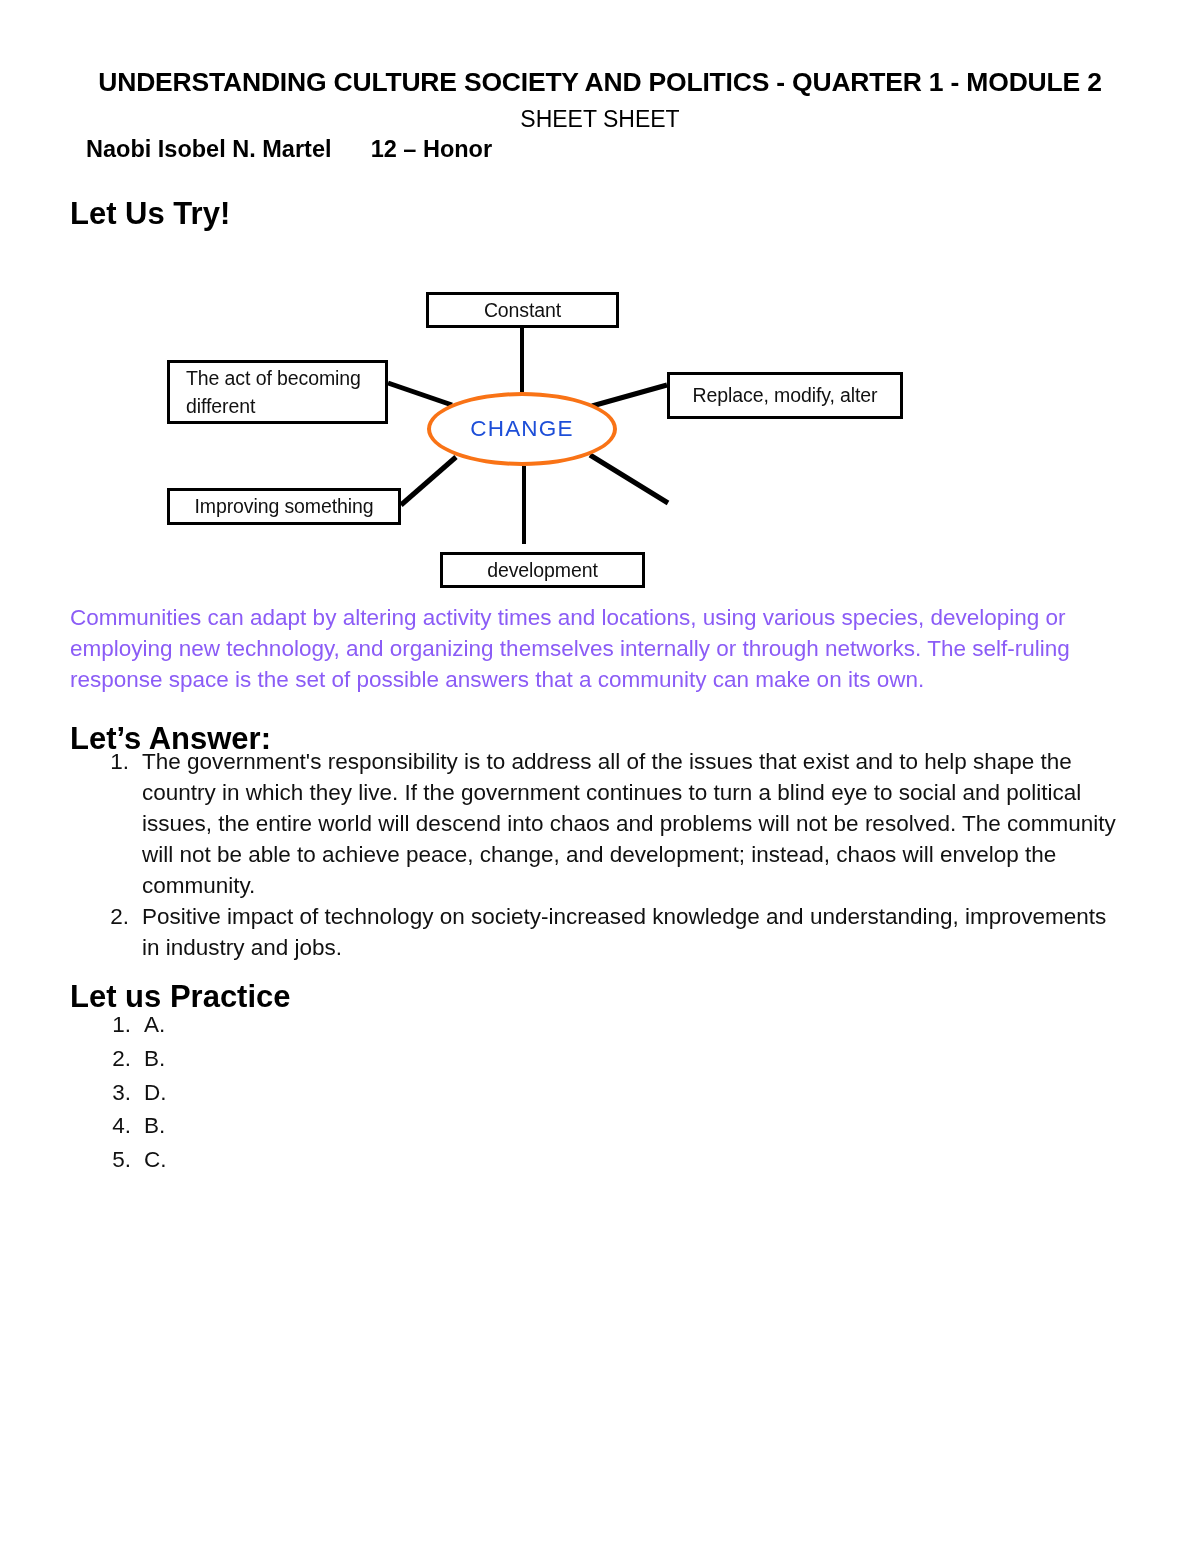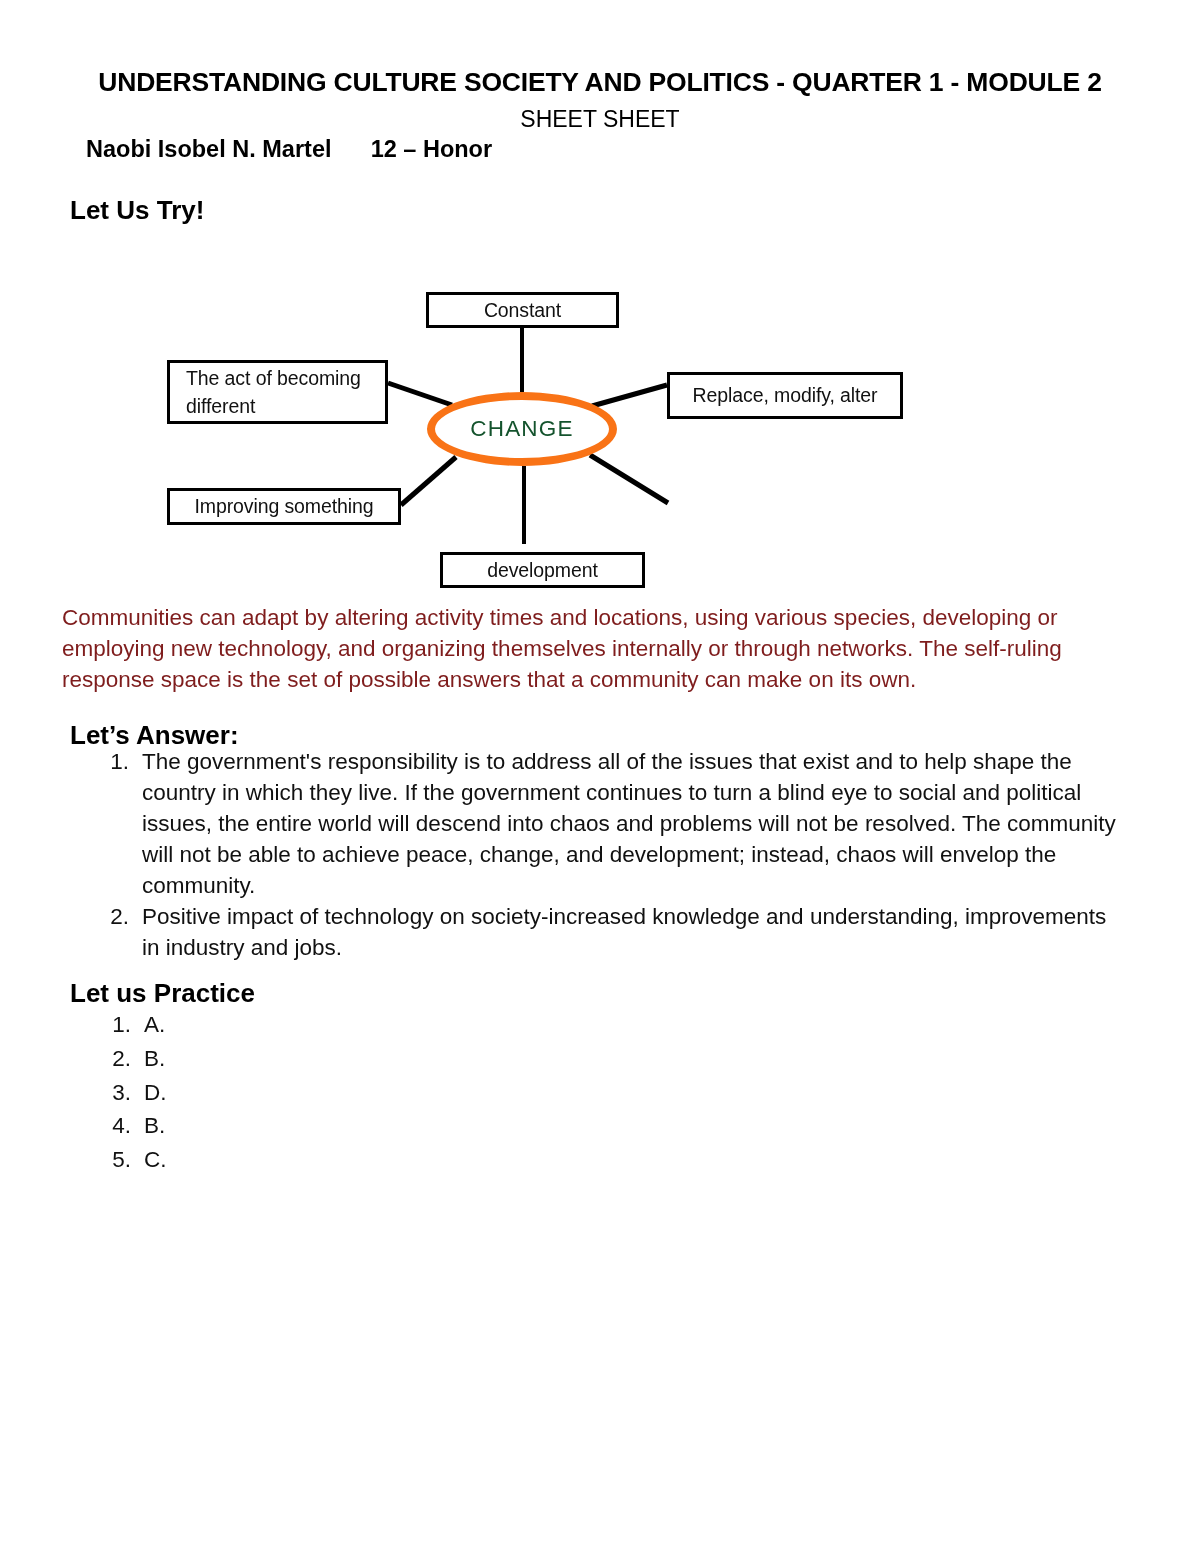--- a/index.html
+++ b/index.html
@@ -53,21 +53,21 @@
     top: 135px;
     font-size: 23.5px;
     font-weight: bold;
     line-height: 1.2;
     white-space: pre;
   }
 
   .section-heading {
     position: absolute;
     left: 70px;
-    font-size: 26px;
+    font-size: 31px;
     font-weight: bold;
     line-height: 1.2;
   }
   .heading-try      { top: 195px; }
   .heading-answer   { top: 720px; }
   .heading-practice { top: 978px; }
 
   
   .diagram {
     position: absolute;
@@ -113,42 +113,42 @@
   #node-improving  { left: 167px; top: 223px; width: 234px; height: 37px; }
   #node-seen       { left: 668px; top: 195px; width: 225px; height: 66px; }
   #node-develop    { left: 426px; top: 287px; width: 205px; height: 36px; margin-left: 14px; }
 
   .ellipse-node {
     position: absolute;
     left: 427px;
     top: 127px;
     width: 190px;
     height: 74px;
-    border: 8px solid #f97316;
+    border: 4px solid #f97316;
     border-radius: 50%;
     background: #ffffff;
     box-sizing: border-box;
     display: flex;
     align-items: center;
     justify-content: center;
     font-size: 22.5px;
     letter-spacing: 1.2px;
-    color: #14532d;
+    color: #1d4ed8;
   }
 
   
   .body-paragraph {
     position: absolute;
-    left: 62px;
+    left: 70px;
     top: 602px;
     width: 1048px;
     font-size: 22.5px;
     line-height: 1.38;
     text-align: left;
-    color: #7f1d1d;
+    color: #8b5cf6;
   }
 
   .ordered-list {
     position: absolute;
     margin: 0;
     padding: 0;
     list-style: none;
   }
   .list-answer { left: 104px; top: 746px; width: 1018px; }
   .list-practice { left: 104px; top: 1008px; width: 400px; }

